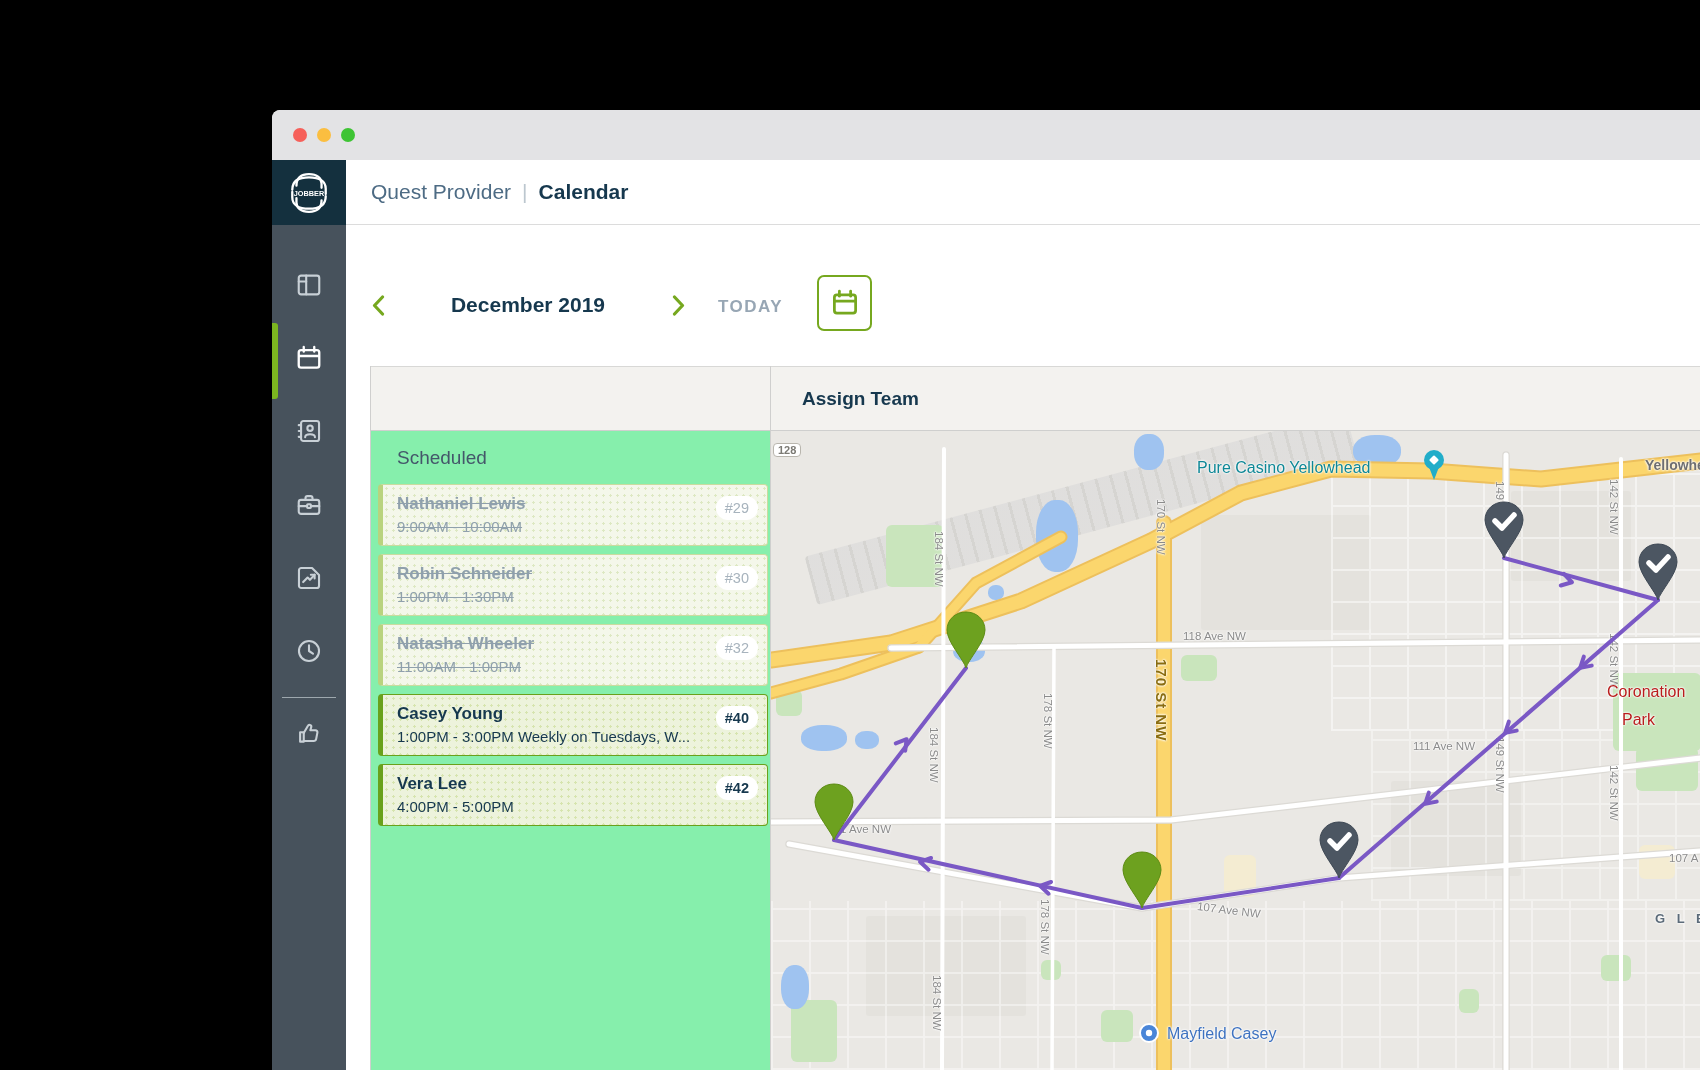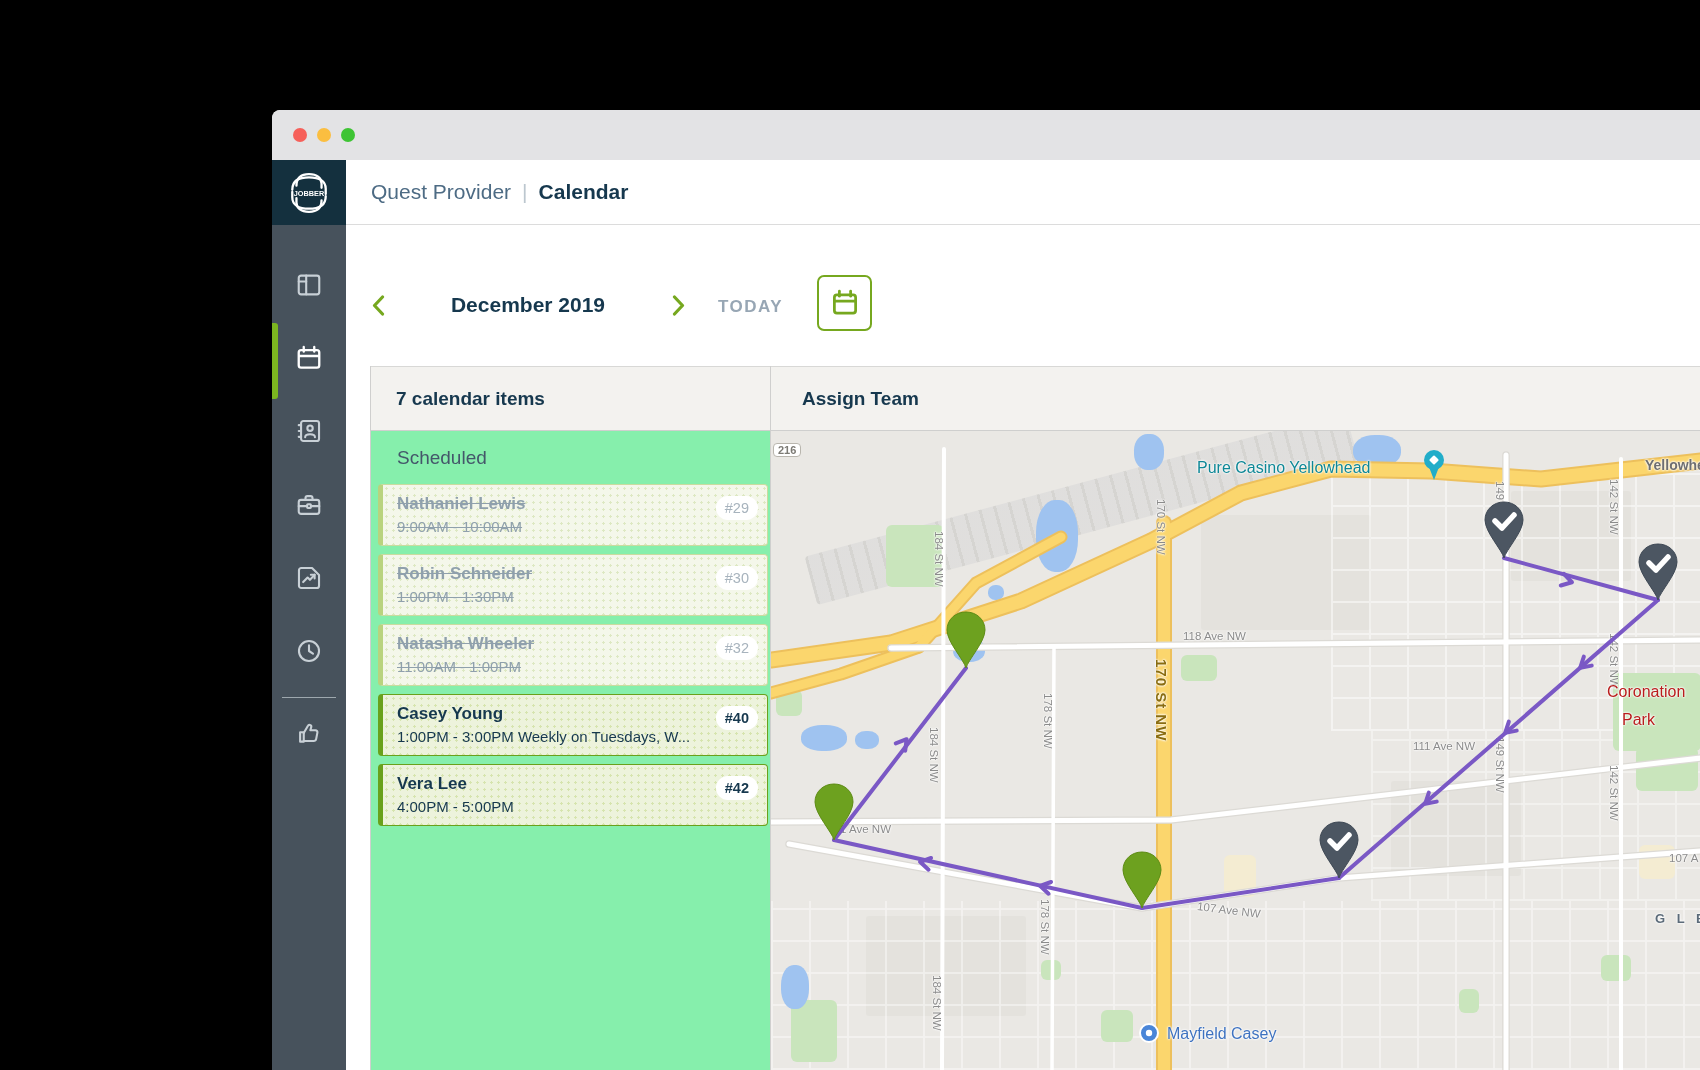--- a/index.html
+++ b/index.html
@@ -211,21 +211,20 @@
         <g fill="none" stroke="#76a81f" stroke-width="2.2" stroke-linecap="round" stroke-linejoin="round">
           <rect x="3.5" y="5.5" width="17" height="14.5" rx="2"></rect>
           <line x1="7.5" y1="2.5" x2="7.5" y2="6.5"></line>
             <line x1="16.5" y1="2.5" x2="16.5" y2="6.5"></line>
           <line x1="4" y1="10.5" x2="20" y2="10.5"></line>
         </g>
       </svg>
     </div>
 
     <div class="band">
-      <div class="band-title" style="left:26px;">7 calendar items</div>
       <div class="band-title" style="left:432px;">Assign Team</div>
     </div>
     <div class="vline" style="left:98px;"></div>
 
     <div class="list">
       <div class="section-label">Scheduled</div>
       <div id="card-list">
           <div class="card completed">
             <div class="name">Nathaniel Lewis</div>
             <div class="time">9:00AM - 10:00AM</div>
@@ -306,21 +305,21 @@
           <path d="M735 24 L735 639" fill="none" stroke="#dcdad5" stroke-width="7.5" stroke-linecap="round" stroke-linejoin="round"></path>
           <path d="M120 217 L930 209" fill="none" stroke="#ffffff" stroke-width="5" stroke-linecap="round" stroke-linejoin="round"></path>
           <path d="M0 391 L400 389 L930 327" fill="none" stroke="#ffffff" stroke-width="5" stroke-linecap="round" stroke-linejoin="round"></path>
           <path d="M18 413 L371 477 L568 447 L930 420" fill="none" stroke="#ffffff" stroke-width="5" stroke-linecap="round" stroke-linejoin="round"></path>
           <path d="M735 24 L735 639" fill="none" stroke="#ffffff" stroke-width="5" stroke-linecap="round" stroke-linejoin="round"></path>
           <path d="M173 18 L171 639" fill="none" stroke="#ffffff" stroke-width="4" stroke-linecap="round" stroke-linejoin="round"></path>
           <path d="M283 216 L281 639" fill="none" stroke="#ffffff" stroke-width="3.5" stroke-linecap="round" stroke-linejoin="round"></path>
           <path d="M850 28 L850 639" fill="none" stroke="#ffffff" stroke-width="4" stroke-linecap="round" stroke-linejoin="round"></path>
         </svg>
       <div id="m-labels">
-          <div class="mlabel shield" style="left: 2px; top: 12px;">216</div>
+          <div class="mlabel shield" style="left: 2px; top: 12px;">128</div>
           <div class="mlabel poi-teal" style="left: 426px; top: 28px;">Pure Casino Yellowhead</div>
           <div class="mlabel road-bold" style="left: 874px; top: 26px;">Yellowhe</div>
           <div class="mlabel street" style="left: 412px; top: 199px;">118 Ave NW</div>
           <div class="mlabel street" style="left: 58px; top: 392px;">111 Ave NW</div>
           <div class="mlabel street" style="left: 642px; top: 309px;">111 Ave NW</div>
           <div class="mlabel street" style="left: 426px; top: 473px; transform: rotate(7deg);">107 Ave NW</div>
           <div class="mlabel street" style="left: 898px; top: 409px; margin-top: 12px;">107 A</div>
           <div class="mlabel street-v" style="left: 384px; top: 68px;">170 St NW</div>
           <div class="mlabel street-yv" style="left: 382px; top: 228px;">170 St NW</div>
           <div class="mlabel street-v" style="left: 162px; top: 100px;">184 St NW</div>

